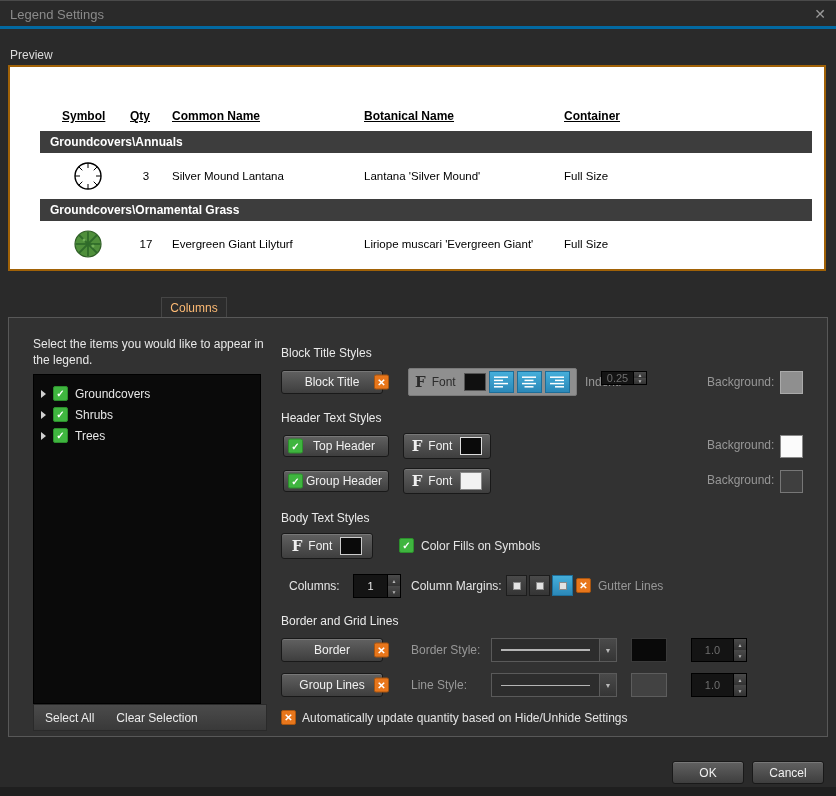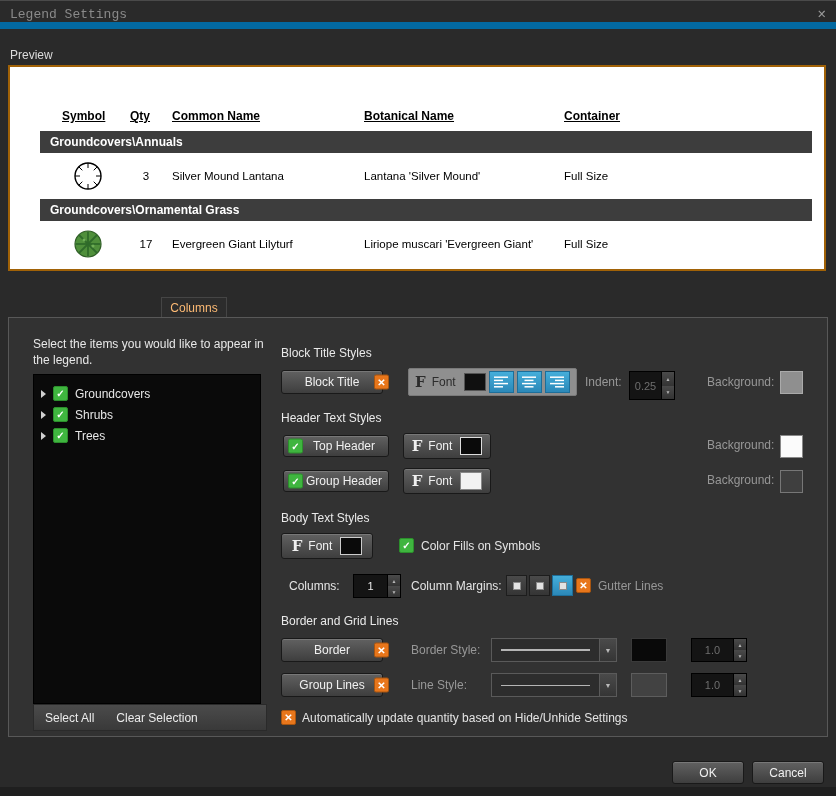--- a/index.html
+++ b/index.html
@@ -1,19 +1,19 @@
 <!DOCTYPE html>
 <html><head>
 <meta charset="utf-8">
 <style>
   * { margin:0; padding:0; box-sizing:border-box; }
   html,body { width:836px; height:796px; }
   body { background:#262626; font-family:"Liberation Sans",sans-serif; }
   .window { position:relative; width:836px; height:796px; background:#2a2a2a; border-top:1px solid #4a4a4a; overflow:hidden; }
-  .titlebar { position:absolute; top:0; left:0; right:0; height:28px; border-bottom:7px solid #0369a1;font-family:Liberation Mono, monospace; }
+  .titlebar { position:absolute; top:0; left:0; right:0; height:28px; border-bottom:3px solid #0369a1; }
   .title { position:absolute; left:10px; top:0; line-height:27px; color:#8a8a8a; font-size:13px; }
   .close { position:absolute; right:10px; top:0; line-height:27px; color:#9a9a9a; font-size:14px; cursor:pointer; }
   .preview-label { position:absolute; left:10px; top:47px; color:#dcdcdc; font-size:12px; }
   .preview { position:absolute; left:8px; top:64px; width:818px; height:206px; background:#ffffff; border:2px solid #a16207; color:#000; }
   .pvh { position:absolute; top:42px; font-weight:bold; text-decoration:underline; font-size:12px; color:#000; white-space:nowrap; }
   .pv-bar { position:absolute; left:30px; right:12px; height:22px; background:#3d3d3d; color:#fff; font-weight:bold; font-size:12px; line-height:22px; padding-left:10px; }
   .pv-row { position:absolute; left:0; right:0; height:42px; }
   .pvc { position:absolute; font-size:11.5px; color:#000; line-height:42px; white-space:nowrap; }
   .pv-symbol { position:absolute; left:60px; top:3px; }
   .tab { position:absolute; font-size:12px; display:flex; align-items:center; justify-content:center; cursor:pointer; }
@@ -193,21 +193,21 @@
               <line x1="0" y1="1.2" x2="14" y2="1.2"></line>
               <line x1="5" y1="4.4" x2="14" y2="4.4"></line>
               <line x1="0" y1="7.6" x2="14" y2="7.6"></line>
               <line x1="5" y1="10.8" x2="14" y2="10.8"></line>
             </g>
           </svg>
       </span>
     </div>
 
     <span class="lbl gray" style="left:576px;top:52px">Indent:</span>
-    <div class="spinner" style="left:620px;top:53px;width:46px;height:29px">
+    <div class="spinner" style="left:592px;top:53px;width:46px;height:14px">
       <span class="spin-val dim">0.25</span>
       <span class="spin-arrows">
           <i>▲</i>
           <i>▼</i>
         </span>
     </div>
 
     <span class="lbl gray" style="left:698px;top:52px">Background:</span>
     <span class="swatch" style="left:771px;top:53px;width:23px;height:23px;background:#8f8f8f;border:1px solid #aaa"></span>
 

